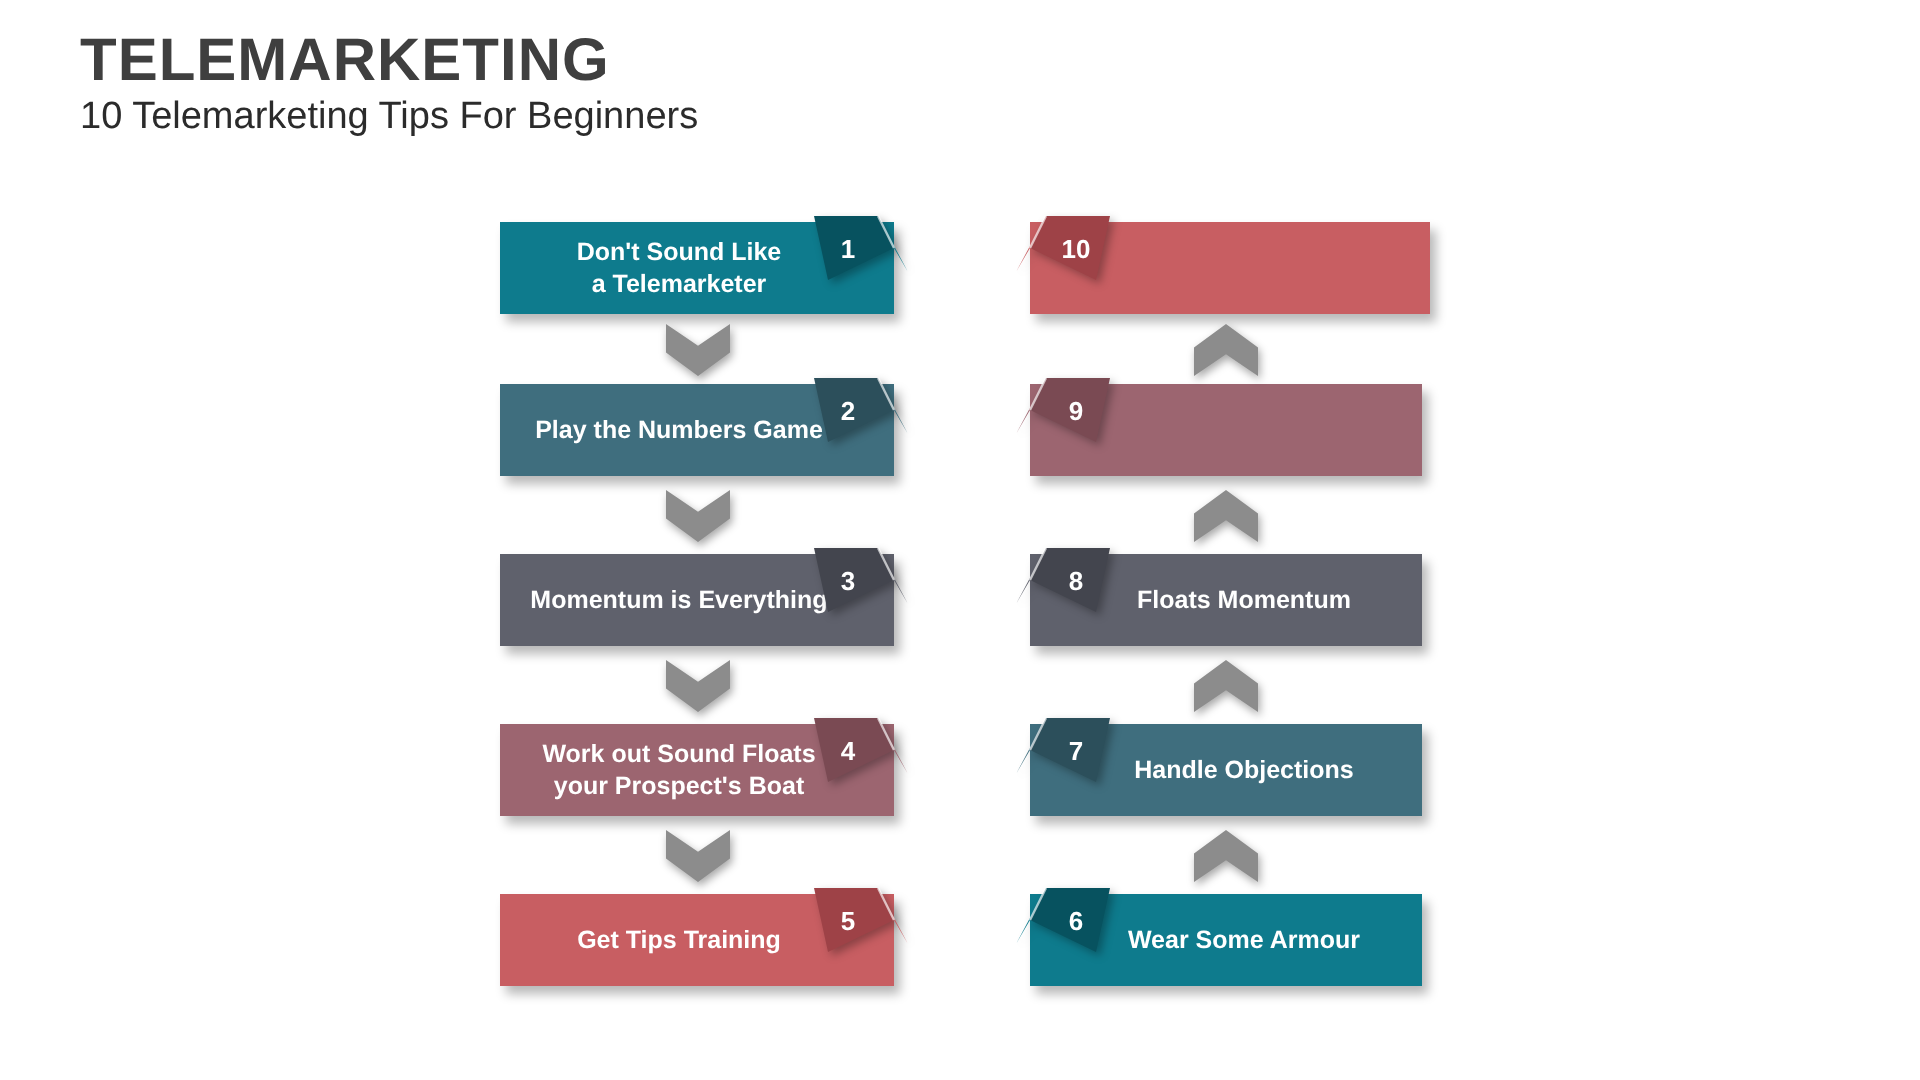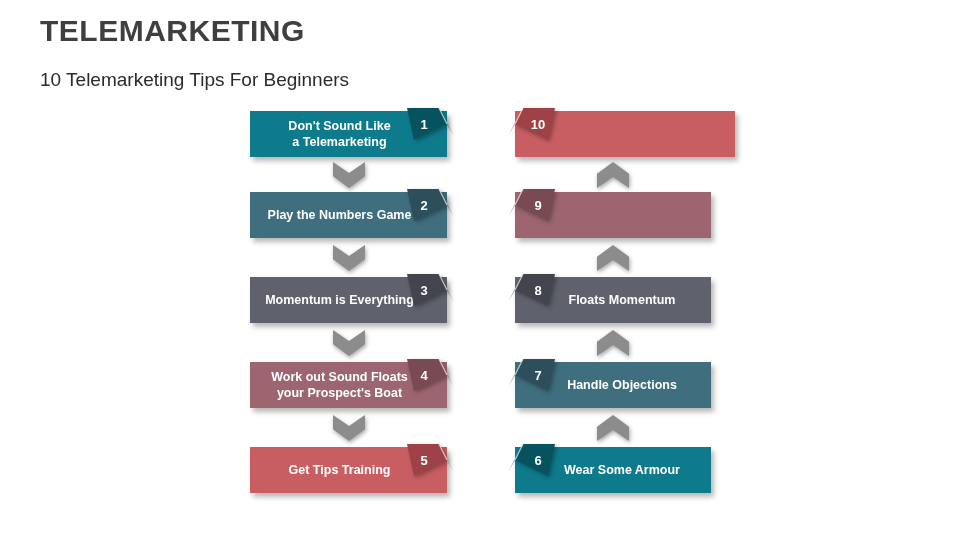--- a/index.html
+++ b/index.html
@@ -6,21 +6,21 @@
   .slide {
     position:relative; width:960px; height:540px; background:#ffffff;
     overflow:hidden; font-family:"Liberation Sans", sans-serif;
     margin:0 auto;
   }
   .title {
     position:absolute; left:40px; top:14px;
     font-size:30px; font-weight:bold; color:#3F3F3F; letter-spacing:0.5px;
   }
   .subtitle {
-    position:absolute; left:40px; top:69px;
+    position:absolute; left:40px; top:48px;
     font-size:19px; color:#2B2B2B;
   }
   .tipbox {
     position:absolute; height:46px;
     display:flex; align-items:center; justify-content:center;
     box-shadow:3px 4px 5px rgba(0,0,0,0.28);
   }
   .tipbox .boxlabel {
     color:#ffffff; font-size:12.5px; font-weight:bold; line-height:16px;
     text-align:center; white-space:pre-line; width:100%;
@@ -53,21 +53,21 @@
   <div class="subtitle">10 Telemarketing Tips For Beginners</div>
   <div id="diagram">
       <div class="tipbox corner-right" style="left: 250px; top: 111px; width: 197px; background: rgb(14, 123, 141);">
         <svg width="52" height="40" viewBox="0 0 52 40" class="fold">
           <polygon points="2,1 34,1 42,17 9,33" fill="#07525F"></polygon>
           <polygon points="34,1 49,29 42,17" fill="#0E7B8D"></polygon>
           <line x1="34" y1="1" x2="42" y2="17" stroke="rgba(255,255,255,0.65)" stroke-width="1.2"></line>
           <text x="19" y="22">1</text>
         </svg>
         <span class="boxlabel">Don't Sound Like
-a Telemarketing</span>
+a Telemarketer</span>
       </div>
       <div class="tipbox corner-right" style="left: 250px; top: 192px; width: 197px; background: rgb(63, 110, 126);">
         <svg width="52" height="40" viewBox="0 0 52 40" class="fold">
           <polygon points="2,1 34,1 42,17 9,33" fill="#2C4F5B"></polygon>
           <polygon points="34,1 49,29 42,17" fill="#3F6E7E"></polygon>
           <line x1="34" y1="1" x2="42" y2="17" stroke="rgba(255,255,255,0.65)" stroke-width="1.2"></line>
           <text x="19" y="22">2</text>
         </svg>
         <span class="boxlabel">Play the Numbers Game</span>
       </div>
@@ -104,21 +104,21 @@
       </div>
       <div class="chev-wrap" style="left: 333px; top: 245px;">
         <div class="chev down" style="background: rgb(140, 140, 140);"></div>
       </div>
       <div class="chev-wrap" style="left: 333px; top: 330px;">
         <div class="chev down" style="background: rgb(140, 140, 140);"></div>
       </div>
       <div class="chev-wrap" style="left: 333px; top: 415px;">
         <div class="chev down" style="background: rgb(140, 140, 140);"></div>
       </div>
-      <div class="tipbox corner-left" style="left: 515px; top: 111px; width: 220px; background: rgb(200, 94, 98);">
+      <div class="tipbox corner-left" style="left: 515px; top: 111px; width: 200px; background: rgb(200, 94, 98);">
         <svg width="52" height="40" viewBox="0 0 52 40" class="fold">
           <polygon points="50,1 18,1 10,17 43,33" fill="#9E4247"></polygon>
           <polygon points="18,1 3,29 10,17" fill="#C85E62"></polygon>
           <line x1="18" y1="1" x2="10" y2="17" stroke="rgba(255,255,255,0.65)" stroke-width="1.2"></line>
           <text x="33" y="22">10</text>
         </svg>
       </div>
       <div class="tipbox corner-left" style="left: 515px; top: 192px; width: 196px; background: rgb(156, 101, 112);">
         <svg width="52" height="40" viewBox="0 0 52 40" class="fold">
           <polygon points="50,1 18,1 10,17 43,33" fill="#7A4A53"></polygon>

